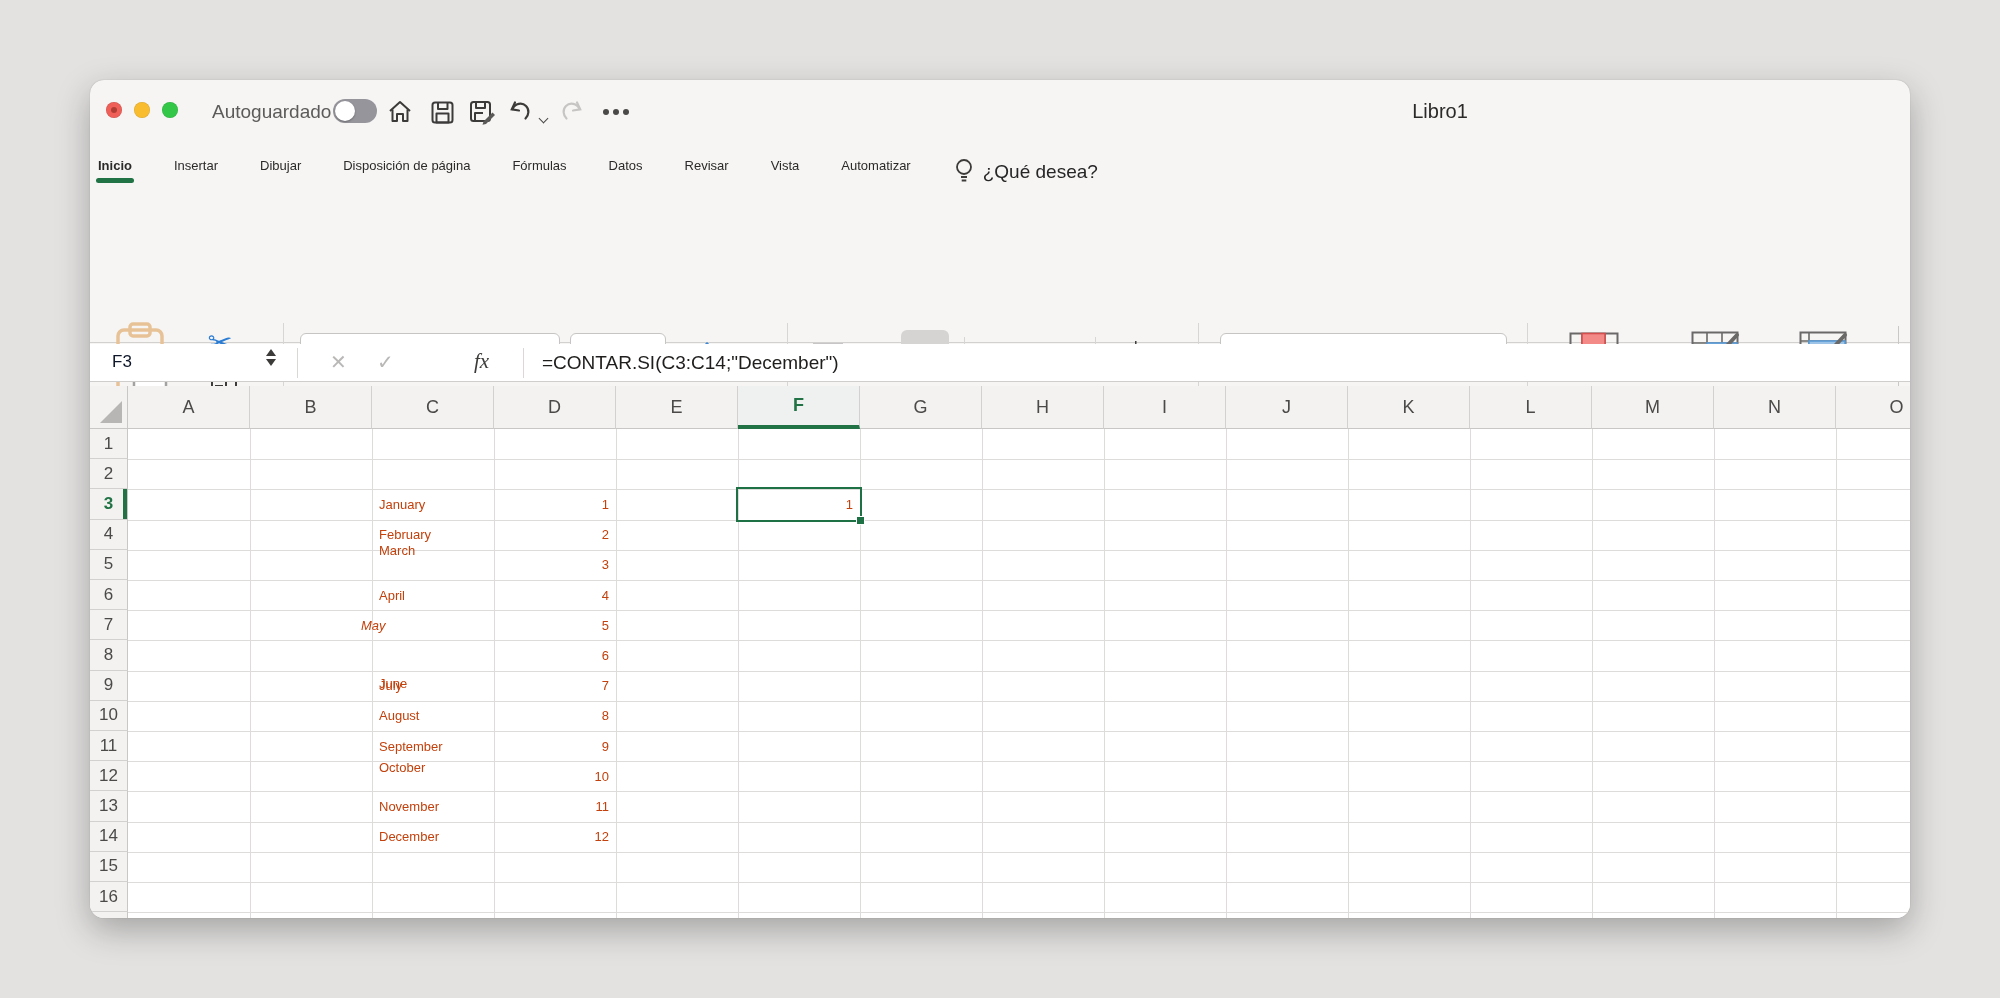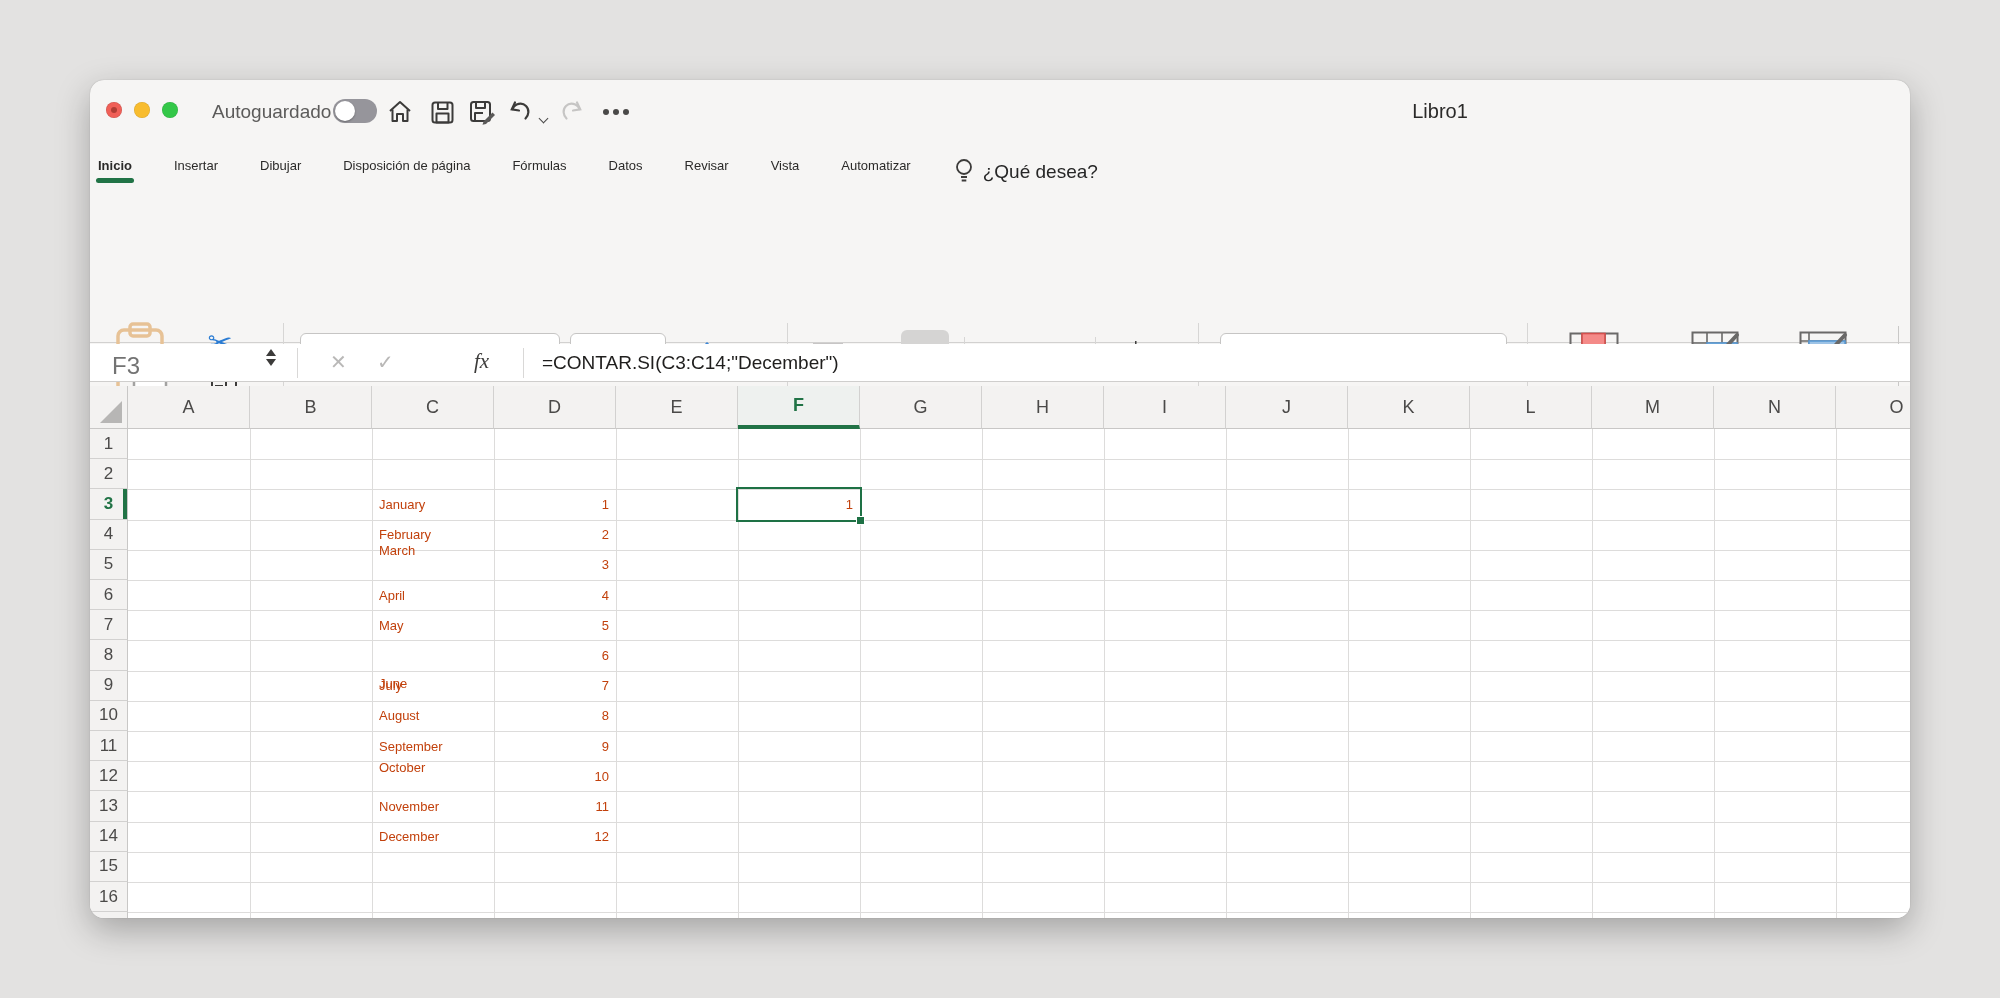--- a/index.html
+++ b/index.html
@@ -45,21 +45,21 @@
   .nks { font-size:20px; color:#323130; }
   .big-a { font-size:21px; color:#323130; font-weight:500; }
   .sup-mark { color:#2b7cd3; font-size:12px; position:relative; top:-8px; left:1px; }
   .sel-bg { background:#d5d4d3; border-radius:6px; }
   .style-btn-label { position:absolute; text-align:center; font-size:15.5px; line-height:19px; color:#2b2a29; }
   .tiny-num { font-size:11px; line-height:11px; color:#323130; letter-spacing:.5px; }
   .blue { color:#2b7cd3; }
 
   
   .formulabar { position:absolute; left:0; top:264px; width:100%; height:38px; background:#fff; border-bottom:1px solid #cfcecd; }
-  .namebox-text { position:absolute; left:22px; top:8px; font-size:24px; color:#737373; }
+  .namebox-text { position:absolute; left:22px; top:8px; font-size:17px; color:#0f172a; }
   .stepper { position:absolute; left:176px; top:5px; display:flex; flex-direction:column; gap:3px; align-items:center; }
   .stepper .up { width:0; height:0; border-left:5px solid transparent; border-right:5px solid transparent; border-bottom:7px solid #3c3b3a; }
   .stepper .dn { width:0; height:0; border-left:5px solid transparent; border-right:5px solid transparent; border-top:7px solid #3c3b3a; }
   .fb-div { position:absolute; top:4px; height:30px; width:1px; background:#d9d8d7; }
   .fb-x { position:absolute; left:240px; top:6px; font-size:20px; color:#b9b8b7; }
   .fb-check { position:absolute; left:287px; top:6px; font-size:20px; color:#b9b8b7; }
   .fb-fx { position:absolute; left:384px; top:5px; font-family:"Liberation Serif", serif; font-style:italic; font-size:21px; color:#3c3b3a; }
   .fb-formula { position:absolute; left:452px; top:8px; font-size:19px; color:#1f1e1d; white-space:pre; }
 
   
@@ -473,21 +473,21 @@
       <div class="gline" style="left: 38px; top: 496px; height: 1px; right: 0px;"></div>
       <div class="gline" style="left: 38px; top: 526.2px; height: 1px; right: 0px;"></div>
       <div class="cell left" style="left: 282px; top: 103.4px; width: 122px; height: 30.2px;">January</div>
       <div class="cell right" style="left: 404px; top: 103.4px; width: 122px; height: 30.2px;">1</div>
       <div class="cell left" style="left: 282px; top: 133.6px; width: 122px; height: 30.2px;">February</div>
       <div class="cell right" style="left: 404px; top: 133.6px; width: 122px; height: 30.2px;">2</div>
       <div class="cell left" style="left: 282px; top: 149px; width: 122px; height: 30.2px;">March</div>
       <div class="cell right" style="left: 404px; top: 163.8px; width: 122px; height: 30.2px;">3</div>
       <div class="cell left" style="left: 282px; top: 194px; width: 122px; height: 30.2px;">April</div>
       <div class="cell right" style="left: 404px; top: 194px; width: 122px; height: 30.2px;">4</div>
-      <div class="cell left" style="left: 282px; top: 224.2px; width: 122px; height: 30.2px;">May</div>
+      <div class="cell left" style="left: 264px; top: 224.2px; width: 122px; height: 30.2px; font-style: italic;">May</div>
       <div class="cell right" style="left: 404px; top: 224.2px; width: 122px; height: 30.2px;">5</div>
       <div class="cell left" style="left: 282px; top: 254.4px; width: 122px; height: 30.2px; margin-top: 28px;">June</div>
       <div class="cell right" style="left: 404px; top: 254.4px; width: 122px; height: 30.2px;">6</div>
       <div class="cell left" style="left: 282px; top: 284.6px; width: 122px; height: 30.2px;">July</div>
       <div class="cell right" style="left: 404px; top: 284.6px; width: 122px; height: 30.2px;">7</div>
       <div class="cell left" style="left: 282px; top: 314.8px; width: 122px; height: 30.2px;">August</div>
       <div class="cell right" style="left: 404px; top: 314.8px; width: 122px; height: 30.2px;">8</div>
       <div class="cell left" style="left: 282px; top: 345px; width: 122px; height: 30.2px;">September</div>
       <div class="cell right" style="left: 404px; top: 345px; width: 122px; height: 30.2px;">9</div>
       <div class="cell left" style="left: 282px; top: 366px; width: 122px; height: 30.2px;">October</div>

